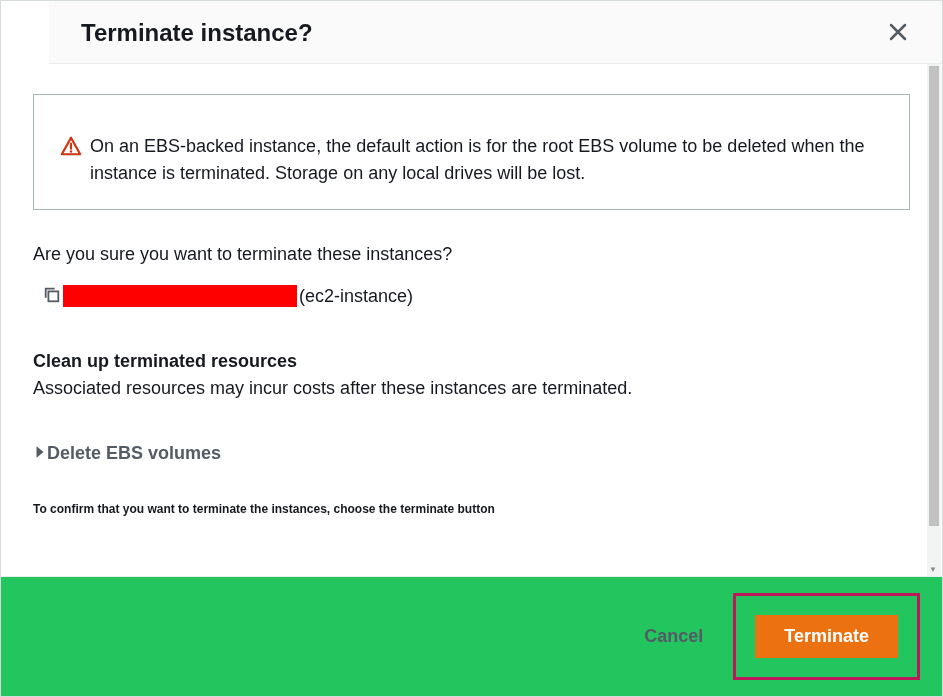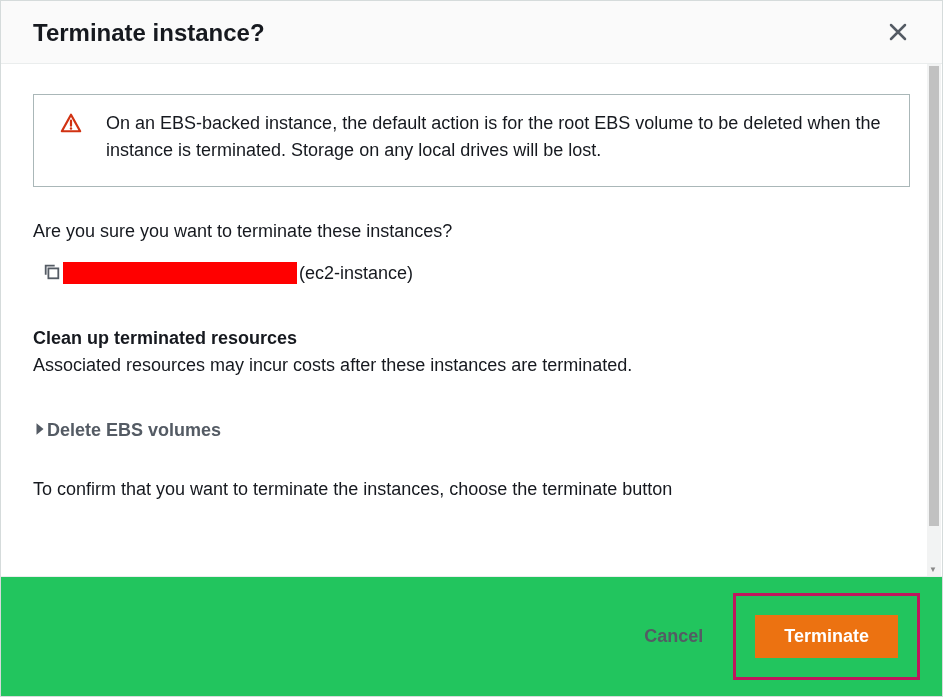--- a/index.html
+++ b/index.html
@@ -19,20 +19,21 @@
       flex-direction: column;
       border: 1px solid #d5dbdb;
     }
     .modal-header {
       display: flex;
       justify-content: space-between;
       align-items: center;
       padding: 18px 32px 16px 32px;
       border-bottom: 1px solid #eaeded;
       background: #fafafa;
+      margin-left: 48px;
     }
     .modal-title {
       font-size: 24px;
       font-weight: 700;
       color: #16191f;
     }
     .close-btn {
       width: 24px;
       height: 24px;
       cursor: pointer;
@@ -73,24 +74,24 @@
     }
     .scrollbar-arrow {
       position: absolute;
       right: 4px;
       font-size: 8px;
       color: #888;
     }
     .scrollbar-arrow.bottom { bottom: 2px; }
     .warning-box {
       border: 1px solid #aab7b8;
-      padding: 15px 28px 22px 26px;
+      padding: 38px 28px 22px 26px;
       margin-bottom: 34px;
       display: flex;
-      gap: 24px;
+      gap: 8px;
     }
     .warning-icon {
       flex-shrink: 0;
       margin-top: 2px;
     }
     .warning-text {
       font-size: 18px;
       line-height: 1.5;
       color: #16191f;
     }
@@ -144,22 +145,23 @@
     }
     .expander-caret {
       color: #545b64;
     }
     .expander-label {
       font-size: 18px;
       font-weight: 700;
       color: #545b64;
     }
     .below-text {
-      font-size: 18px;
-      color: #16191f;
+      font-size: 12px;
+      color: #16191f;
+      font-weight: bold;
     }
     .modal-footer {
       display: flex;
       justify-content: flex-end;
       align-items: center;
       gap: 10px;
       padding: 16px 22px 16px 32px;
       border-top: 1px solid #eaeded;
       background: #22c55e;
     }

